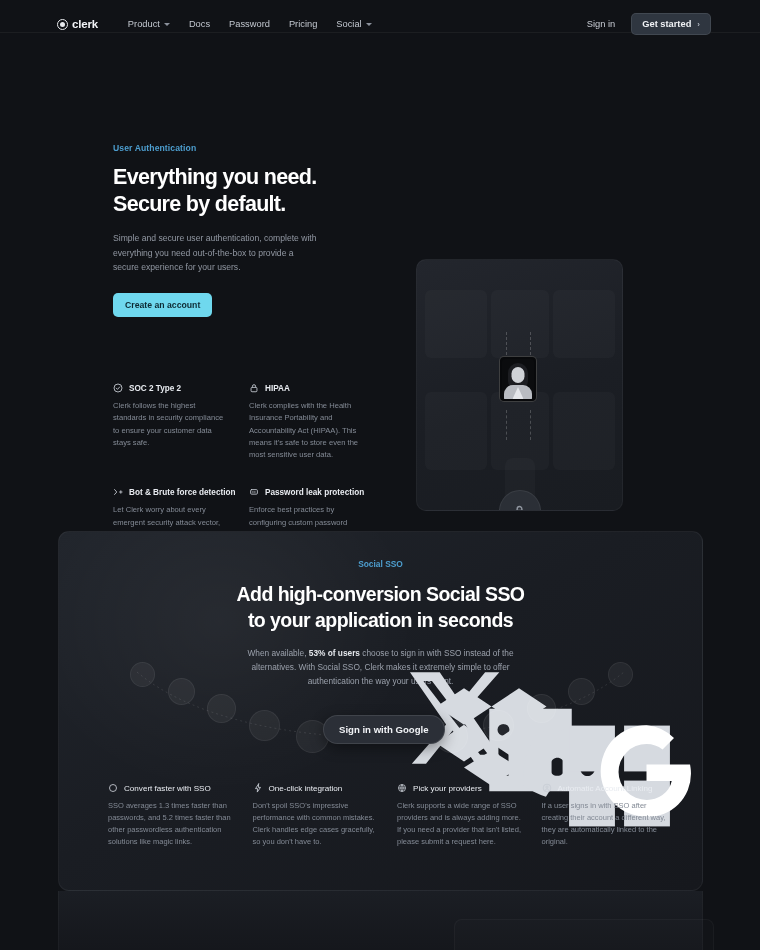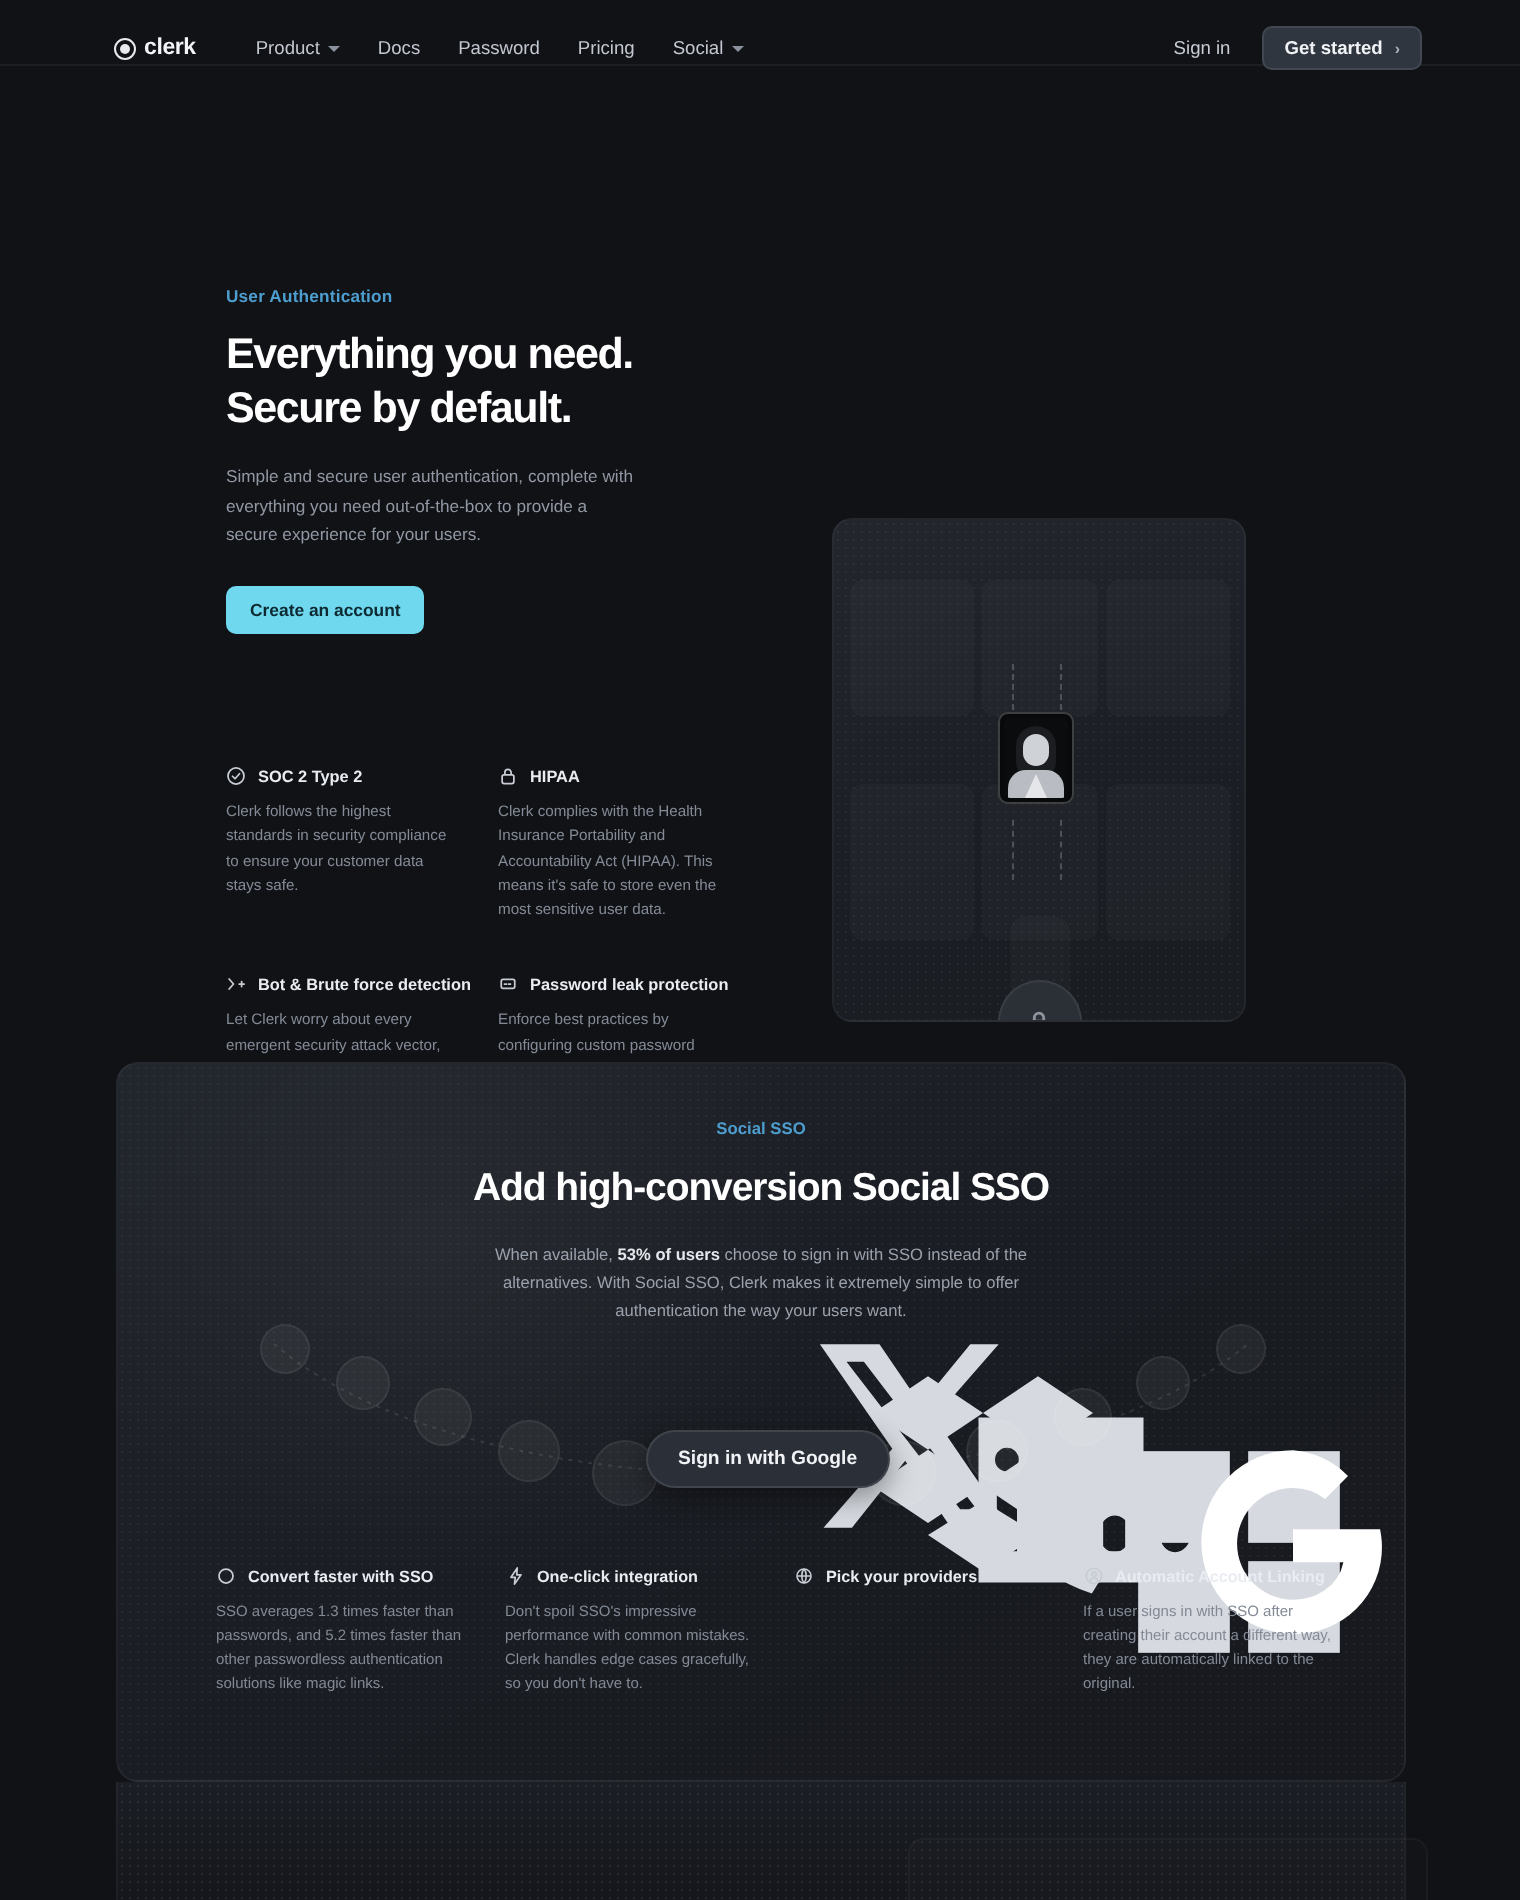--- a/index.html
+++ b/index.html
@@ -174,21 +174,21 @@
     cursor: pointer;
   }
   .gbtn .glabel { font-size: 9.6px; font-weight: 600; color: #f1f3f6; white-space: nowrap; }
 
   
   .sso-feats {
     position: absolute; left: 49px; top: 251px; width: 560px; z-index: 2;
     display: grid; grid-template-columns: repeat(4, 1fr); column-gap: 18px;
   }
   .sf-head { display: flex; align-items: center; gap: 6px; }
-  .sf-title { font-size: 8.1px; font-weight: 700; color: #e9ecf1; white-space: nowrap; }
+  .sf-title { font-size: 8.1px; font-weight: 400; color: #e9ecf1; white-space: nowrap; }
   .sf-body { margin-top: 7px; font-size: 7.5px; line-height: 1.62; color: #838a95; }
 
   
   .btm { position: absolute; left: 0; top: 891px; width: 760px; height: 59px; z-index: 2; overflow: hidden; }
   .btm-panel { position: absolute; left: 58px; top: 0; width: 645px; height: 59px;
     background: linear-gradient(180deg, #1b1e24, #15171c);
     border-left: 1px solid rgba(255,255,255,0.03); border-right: 1px solid rgba(255,255,255,0.03); }
   .btm-dots { position: absolute; inset: 0;
     background-image: radial-gradient(rgba(255,255,255,0.07) 0.6px, transparent 0.7px);
     background-size: 4px 4px; }
@@ -340,20 +340,21 @@
   </div>
 
   <div class="sso">
     <div class="sso-dots"></div>
     <div class="sso-glow"></div>
 
     <div class="sso-content">
       <div class="sso-eyebrow">Social SSO</div>
       <h2 class="sso-h2">
         <span>Add high-conversion Social SSO</span><br>
+        <span>to your application in seconds</span>
       </h2>
       <p class="sso-p"><span>When available, </span><b>53% of users</b><span> choose to sign in with SSO instead of the alternatives. With Social SSO, Clerk makes it extremely simple to offer authentication the way your users want.</span></p>
     </div>
 
     <div class="arc">
       <svg viewBox="0 0 645 110">
         <path d="M78 18 C 180 105, 460 105, 565 18" fill="none" stroke="rgba(255,255,255,0.10)" stroke-width="1" stroke-dasharray="2 3"></path>
       </svg>
 
       <div class="prov" style="left:71px;  top:8px;  width:25px; height:25px;">
@@ -461,20 +462,21 @@
       <div>
         <div class="sf-head">
           <span class="ico">
             <svg viewBox="0 0 16 16" fill="none" stroke="currentColor" stroke-width="1.3">
                 <circle cx="8" cy="8" r="5.6"></circle>
                 <path d="M8 2.4c2.4 2.6 2.4 8.6 0 11.2M8 2.4c-2.4 2.6-2.4 8.6 0 11.2M2.6 8h10.8"></path>
               </svg>
           </span>
           <span class="sf-title">Pick your providers</span>
         </div>
+        <div class="sf-body">Clerk supports a wide range of SSO providers and is always adding more. If you need a provider that isn't listed, please submit a request here.</div>
       </div>
 
       <div>
         <div class="sf-head">
           <span class="ico">
             <svg viewBox="0 0 16 16" fill="none" stroke="currentColor" stroke-width="1.3">
                 <circle cx="8" cy="8" r="6.2"></circle>
                 <circle cx="8" cy="6.5" r="1.8"></circle>
                 <path d="M4.7 12.4c.6-1.9 1.8-2.8 3.3-2.8s2.7.9 3.3 2.8"></path>
               </svg>

